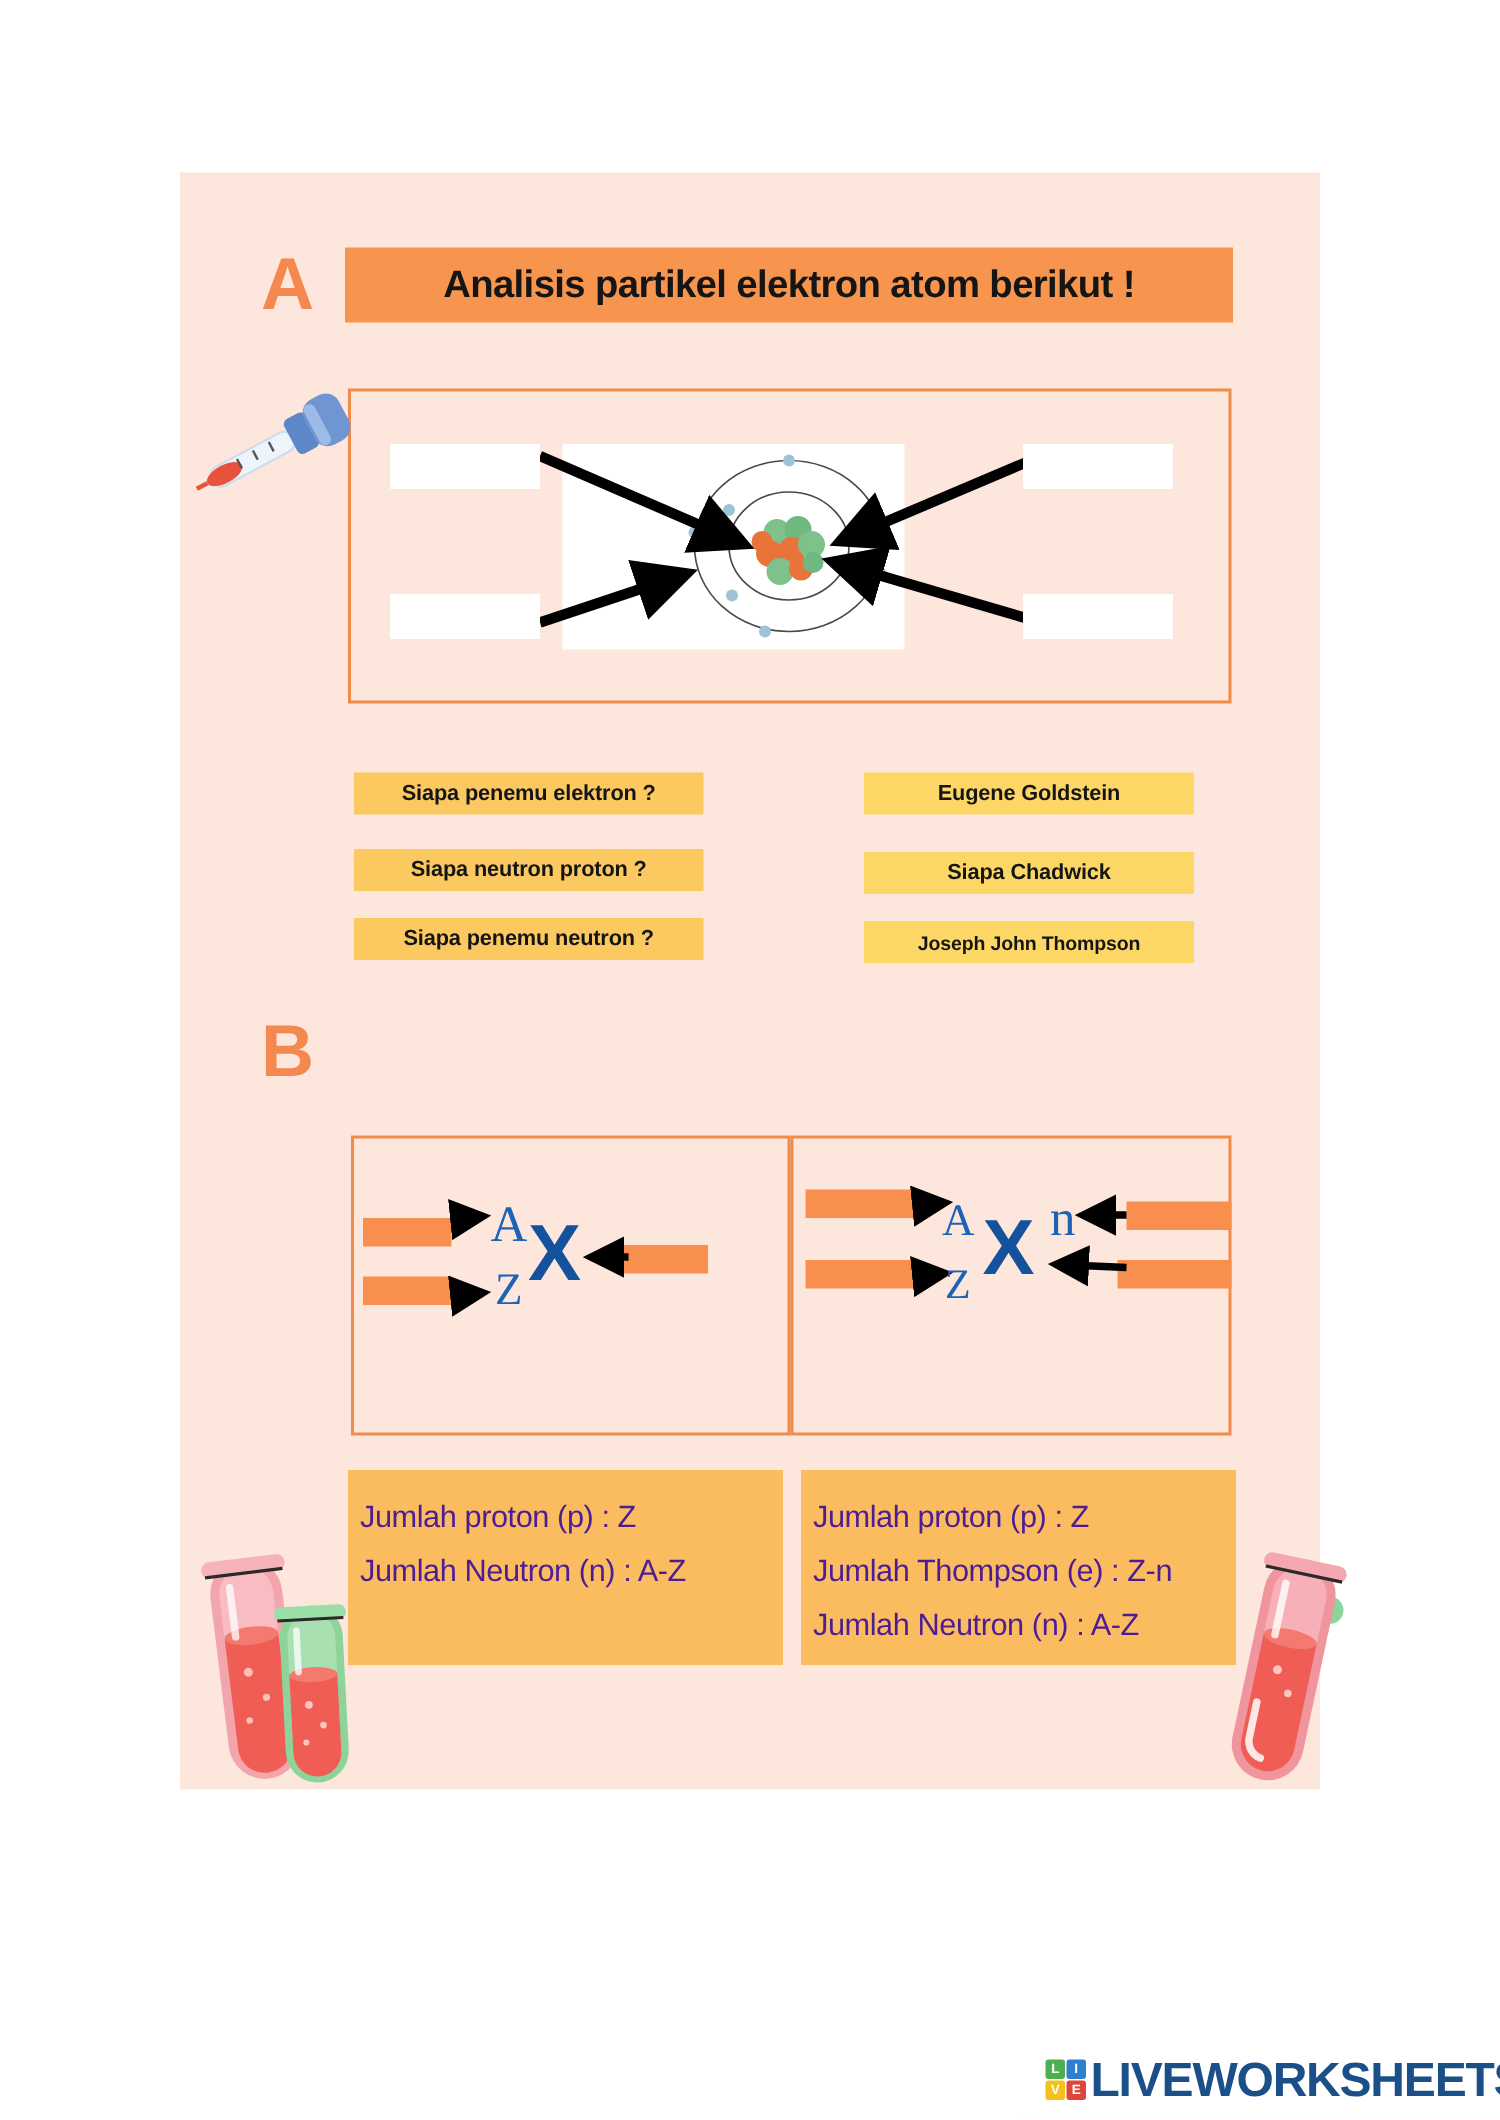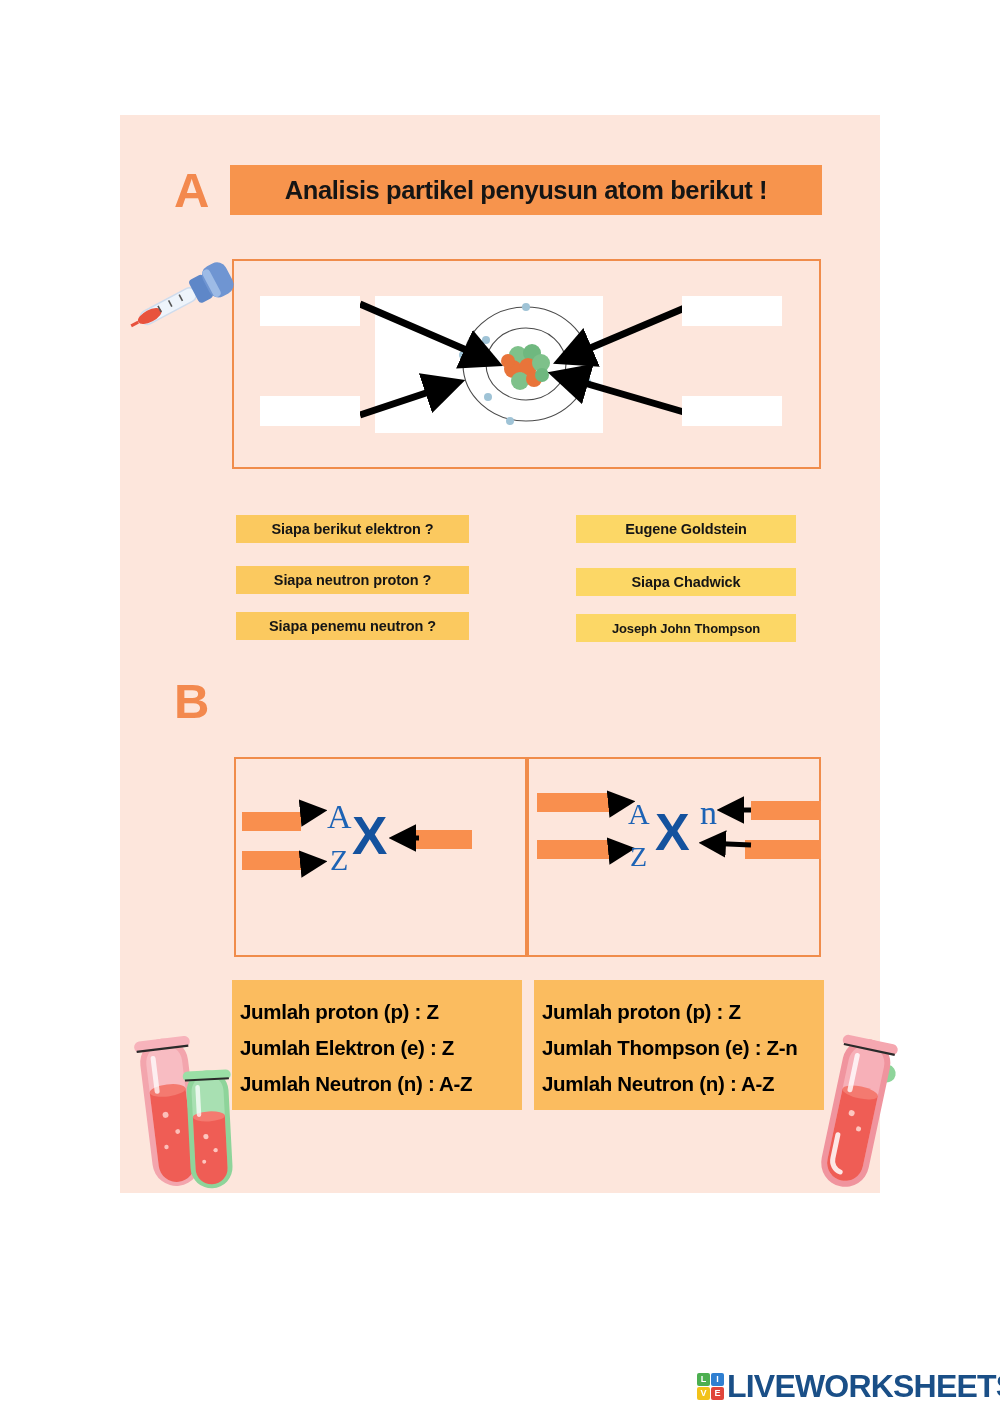--- a/index.html
+++ b/index.html
@@ -156,22 +156,22 @@
     position: absolute;
     top: 980px;
     background: #fbbc5f;
     box-sizing: border-box;
     padding: 14px 0 14px 8px;
   }
   .sm-left  { left: 232px; width: 290px; height: 130px; }
   .sm-right { left: 534px; width: 290px; height: 130px; }
   .summary .line {
     font-size: 20.5px;
-    font-weight: bold;
-    color: #000000;
+    font-weight: normal;
+    color: #4c1d95;
     letter-spacing: -0.3px;
     line-height: 36px;
     white-space: nowrap;
   }
 
   
   .deco { position: absolute; }
 
   
   .footer-logo {
@@ -206,21 +206,21 @@
     line-height: 1;
   }
 </style>
 </head>
 <body>
 
 <div class="sheet"></div>
 
 <div class="section-row" style="left:120px; top:158px; width:760px; height:64px;">
   <div class="section-letter">A</div>
-  <div class="section-title" style="width:592px;">Analisis partikel penyusun atom berikut !</div>
+  <div class="section-title" style="width:592px;">Analisis partikel elektron atom berikut !</div>
 </div>
 
 <div class="atom-frame"></div>
 <div class="atom-white-bg"></div>
 
 <svg class="atom-svg" width="589" height="210" viewBox="0 0 589 210">
 
   <ellipse cx="294" cy="105" rx="63" ry="57" fill="none" stroke="#4a4a4a" stroke-width="1.1"></ellipse>
   <ellipse cx="294" cy="105" rx="40" ry="36" fill="none" stroke="#4a4a4a" stroke-width="1.1"></ellipse>
 
@@ -255,21 +255,21 @@
     <line x1="462" y1="45" x2="330" y2="101"></line>
     <line x1="462" y1="156" x2="325" y2="116"></line>
   </g>
 </svg>
 
 <input class="answer-box ab-tl" type="text" value="" placeholder="" style="">
 <input class="answer-box ab-bl" type="text" value="" placeholder="" style="">
 <input class="answer-box ab-tr" type="text" value="" placeholder="" style="">
 <input class="answer-box ab-br" type="text" value="" placeholder="" style="">
 
-<div class="chip q" style="top:515px;">Siapa berikut elektron ?</div>
+<div class="chip q" style="top:515px;">Siapa penemu elektron ?</div>
 <div class="chip q" style="top:566px;">Siapa neutron proton ?</div>
 <div class="chip q" style="top:612px;">Siapa penemu neutron ?</div>
 
 <div class="chip a" style="top:515px;">Eugene Goldstein</div>
 <div class="chip a" style="top:568px;">Siapa Chadwick</div>
 <div class="chip a small" style="top:614px;">Joseph John Thompson</div>
 
 <div class="section-row" style="left:120px; top:676px; width:760px; height:50px;">
   <div class="section-letter">B</div>
 </div>
@@ -318,21 +318,20 @@
   </g>
 </svg>
 
 <div class="glyph" style="left:628px; top:799px; font-size:30px;">A</div>
 <div class="glyph" style="left:630px; top:843px; font-size:28px;">Z</div>
 <div class="glyph big" style="left:655px; top:806px; font-size:52px;">X</div>
 <div class="glyph" style="left:700px; top:796px; font-size:34px;">n</div>
 
 <div class="summary sm-left">
   <div class="line">Jumlah proton (p) : Z</div>
-  <div class="line">Jumlah Elektron (e) : Z</div>
   <div class="line">Jumlah Neutron (n) : A-Z</div>
 </div>
 
 <div class="summary sm-right">
   <div class="line">Jumlah proton (p) : Z</div>
   <div class="line">Jumlah Thompson (e) : Z-n</div>
   <div class="line">Jumlah Neutron (n) : A-Z</div>
 </div>
 
 <svg class="deco" style="left:124px; top:250px;" width="116" height="100" viewBox="0 0 116 100">

